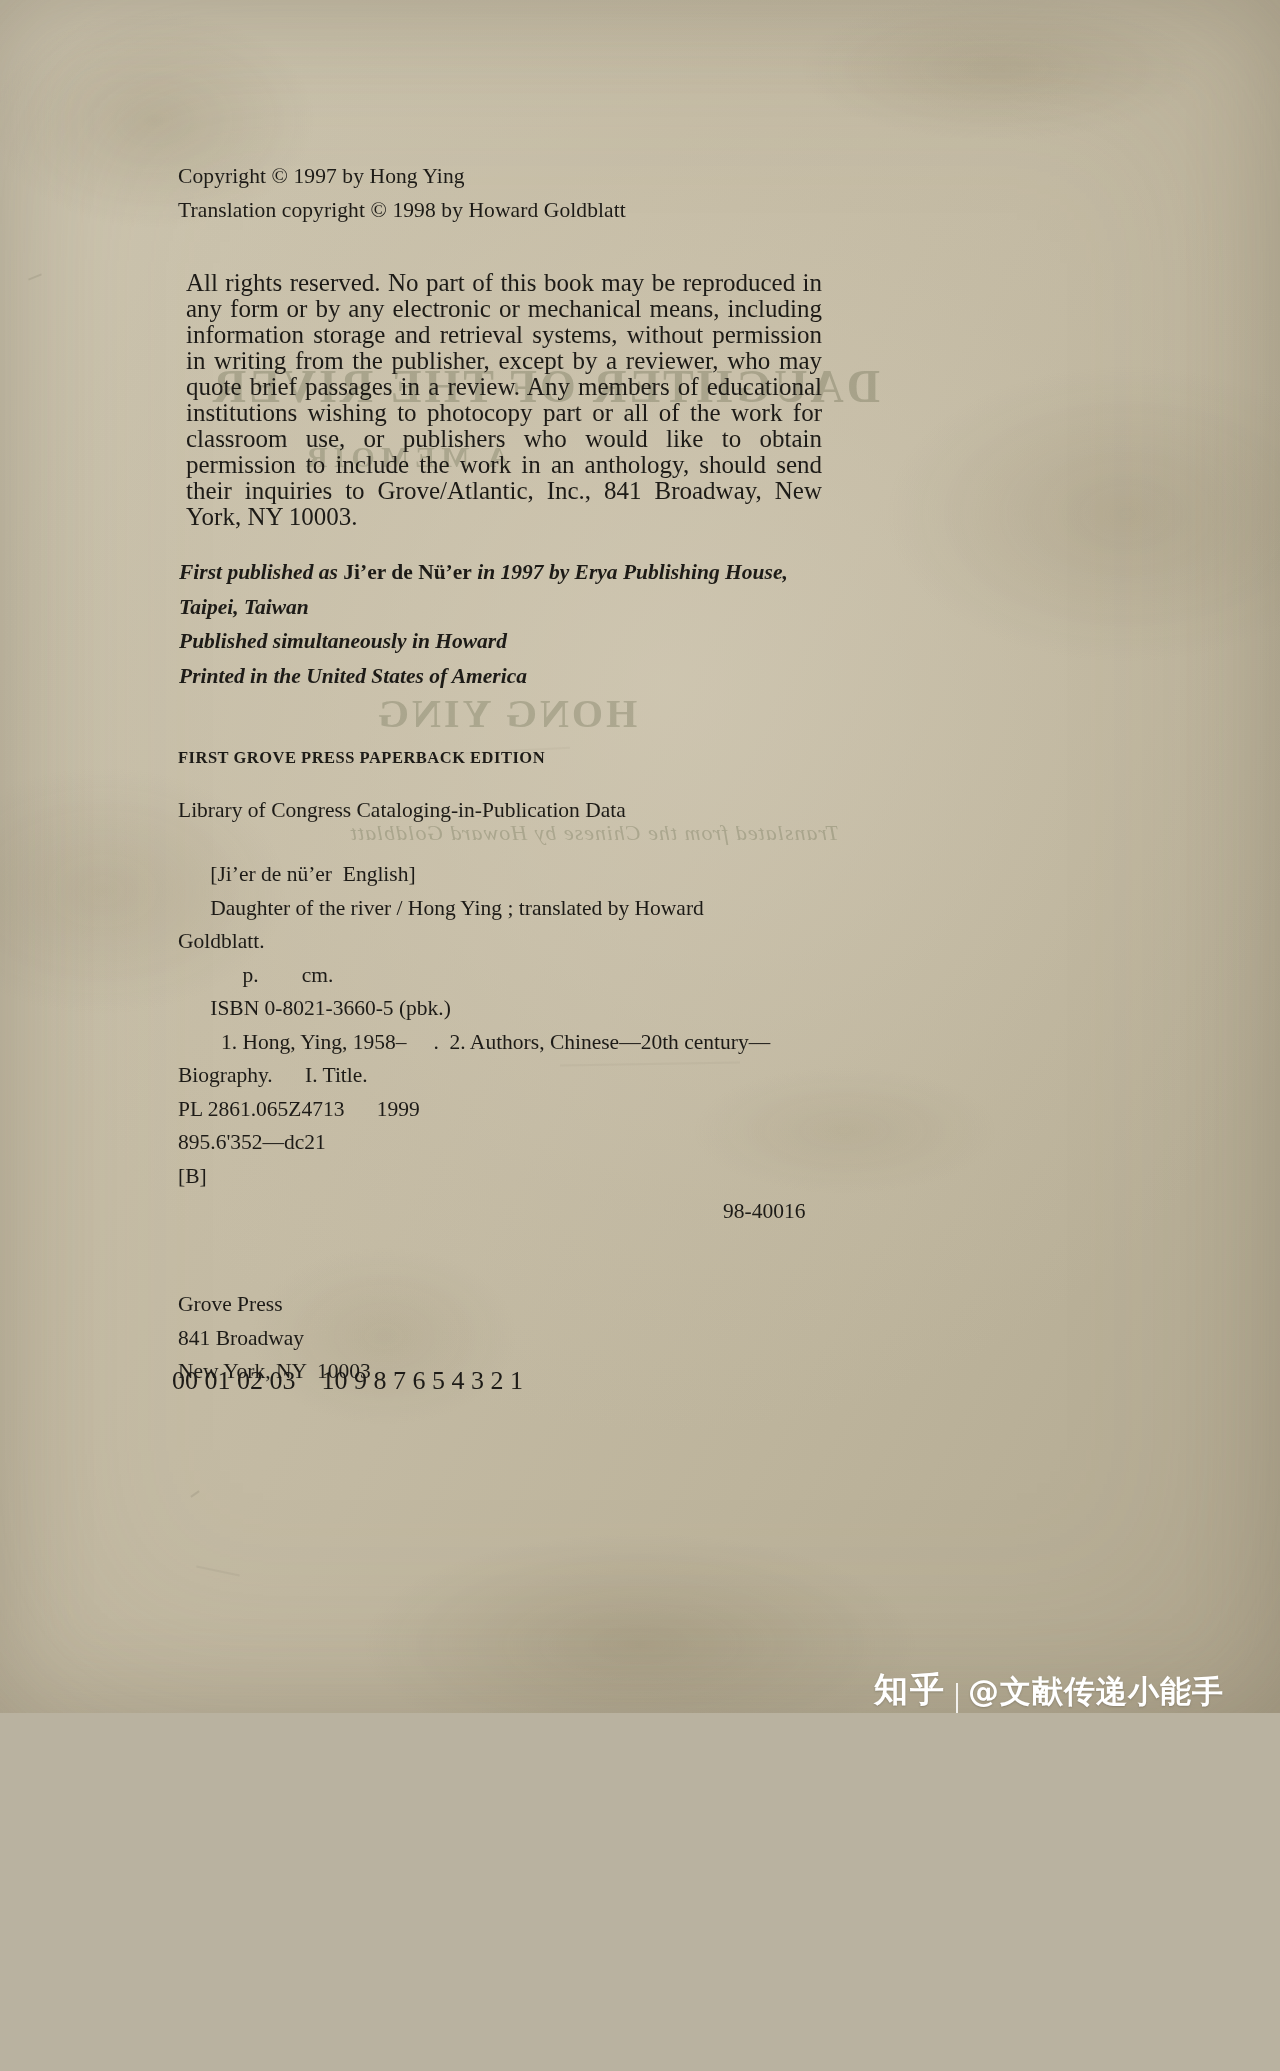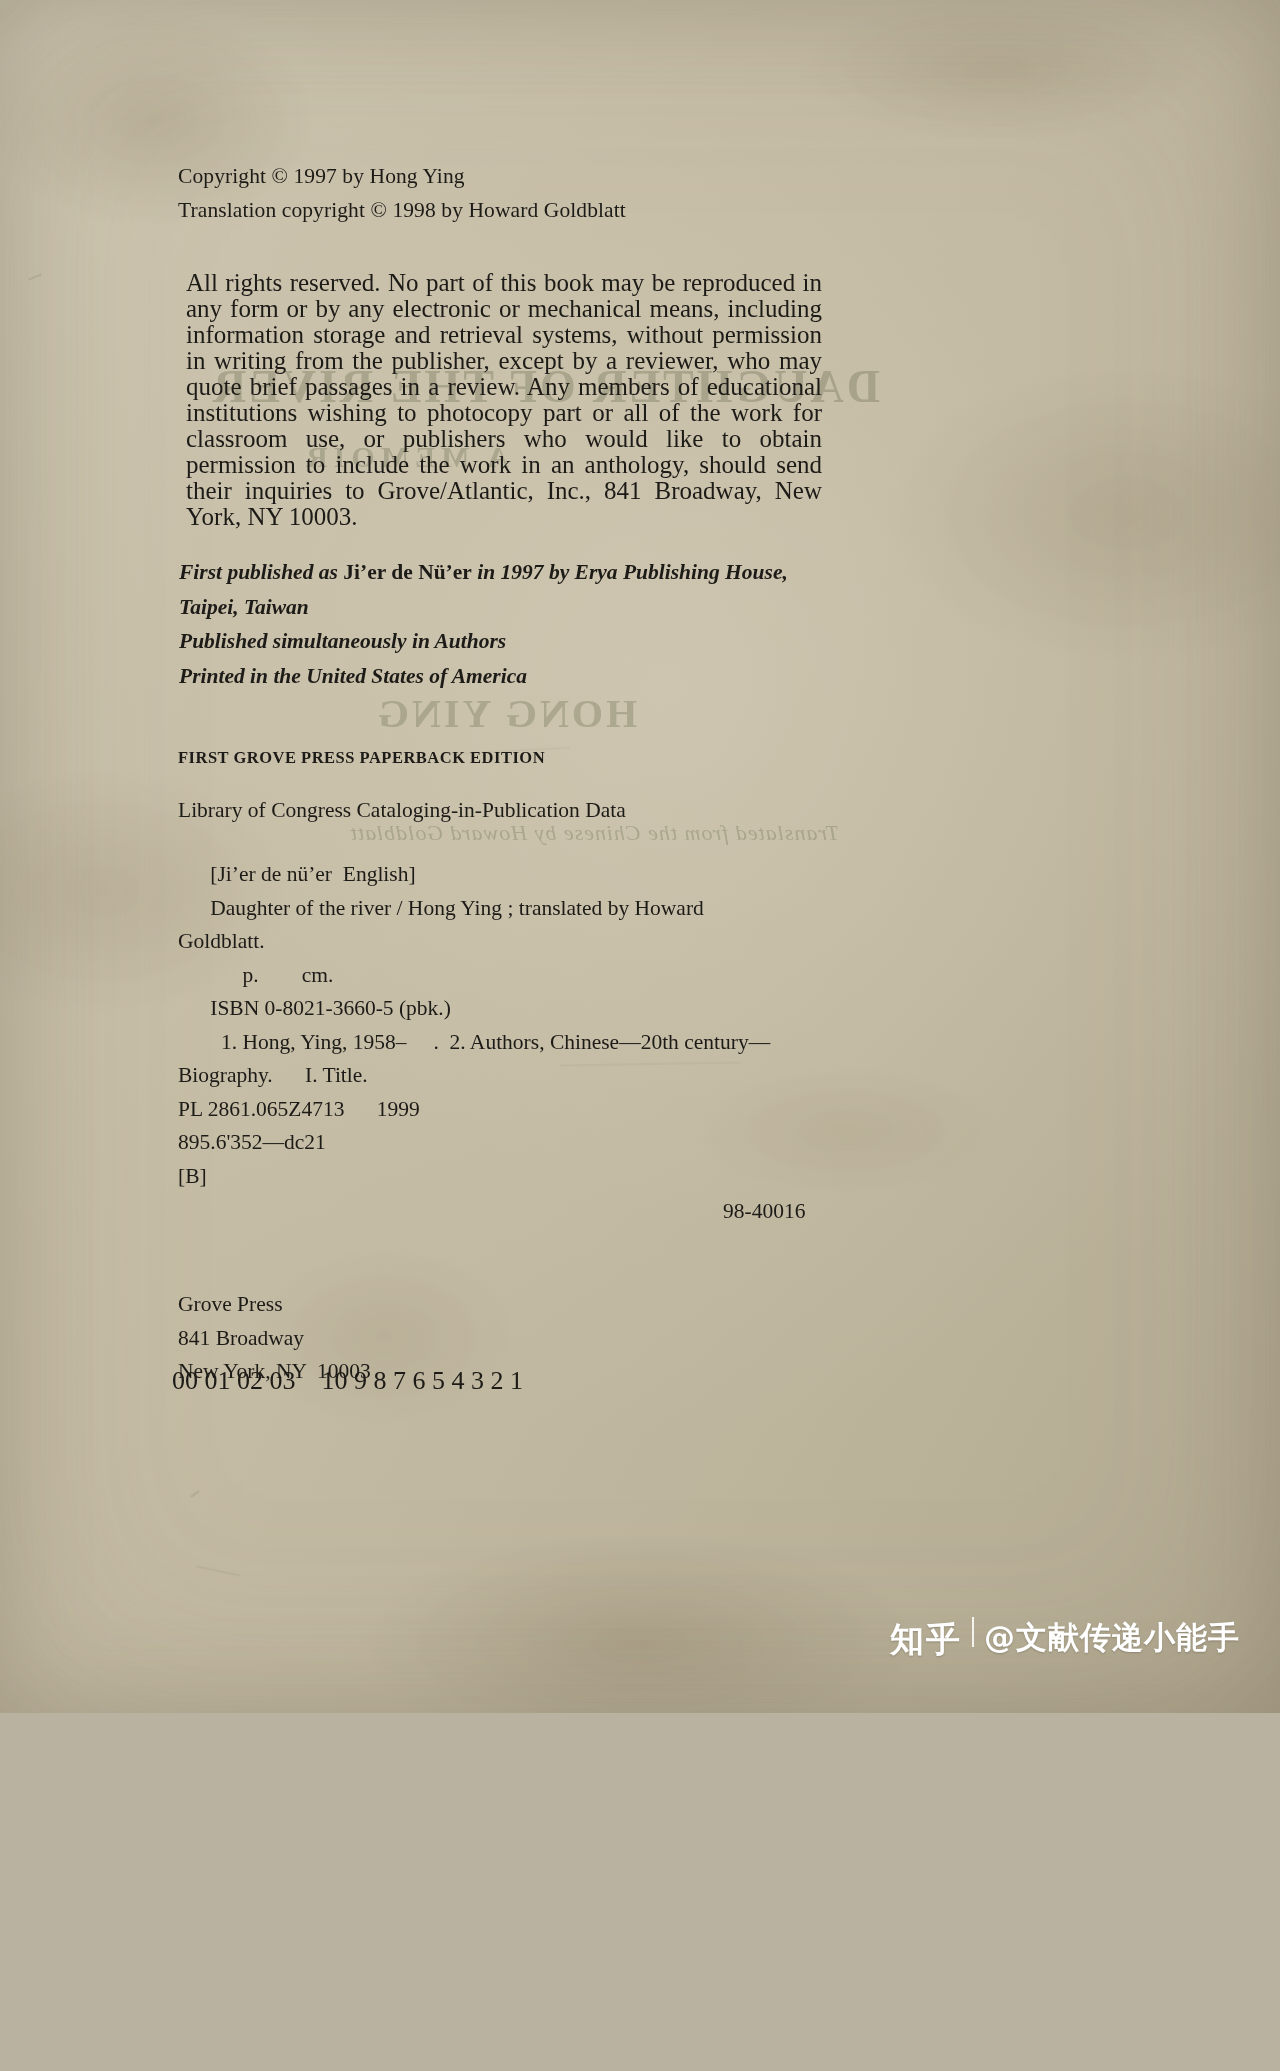--- a/index.html
+++ b/index.html
@@ -132,24 +132,24 @@
   .imprint-block .l { font-size: 21.5px; line-height: 33.5px; white-space: pre; }
 
   .printrun { position: absolute; top: 1364px; left: -6px; font-size: 26px; line-height: 33.5px; white-space: pre; }
 
   
   .watermark {
     position: absolute;
     left: 0; right: 0; bottom: 0;
     height: 96px;
     display: flex;
-    align-items: flex-start;
+    align-items: flex-end;
     justify-content: flex-end;
     gap: 10px;
-    padding-right: 40px;
+    padding-right: 56px;
     box-sizing: border-box;
     font-family: "DejaVu Sans", "Liberation Sans", sans-serif;
   }
   .wm-logo {
     font-size: 34px;
     font-weight: bold;
     color: #ffffff;
     letter-spacing: 2px;
     text-shadow: 0 1px 2px rgba(80,75,60,.35);
   }
@@ -200,21 +200,21 @@
       <div class="line">Translation copyright © 1998 by Howard Goldblatt</div>
     </div>
 
     <div class="rights-block">
       <p>All rights reserved. No part of this book may be reproduced in any form or by any electronic or mechanical means, including information storage and retrieval systems, without permission in writing from the publisher, except by a reviewer, who may quote brief passages in a review. Any members of educational institutions wishing to photocopy part or all of the work for classroom use, or publishers who would like to obtain permission to include the work in an anthology, should send their inquiries to Grove/Atlantic, Inc., 841 Broadway, New York, NY  10003.</p>
     </div>
 
     <div class="pub-block">
       <p class="pub-line-1"><span>First published as </span><span class="roman">Ji’er de Nü’er</span><span> in 1997 by Erya Publishing House,</span></p>
       <p>Taipei, Taiwan</p>
-      <p>Published simultaneously in Authors</p>
+      <p>Published simultaneously in Howard</p>
       <p>Printed in the United States of America</p>
     </div>
 
     <div class="edition-block">
       <div class="sc">FIRST GROVE PRESS PAPERBACK EDITION</div>
     </div>
 
     <div class="cip-head">Library of Congress Cataloging-in-Publication Data</div>
 
     <div class="cip-block">

